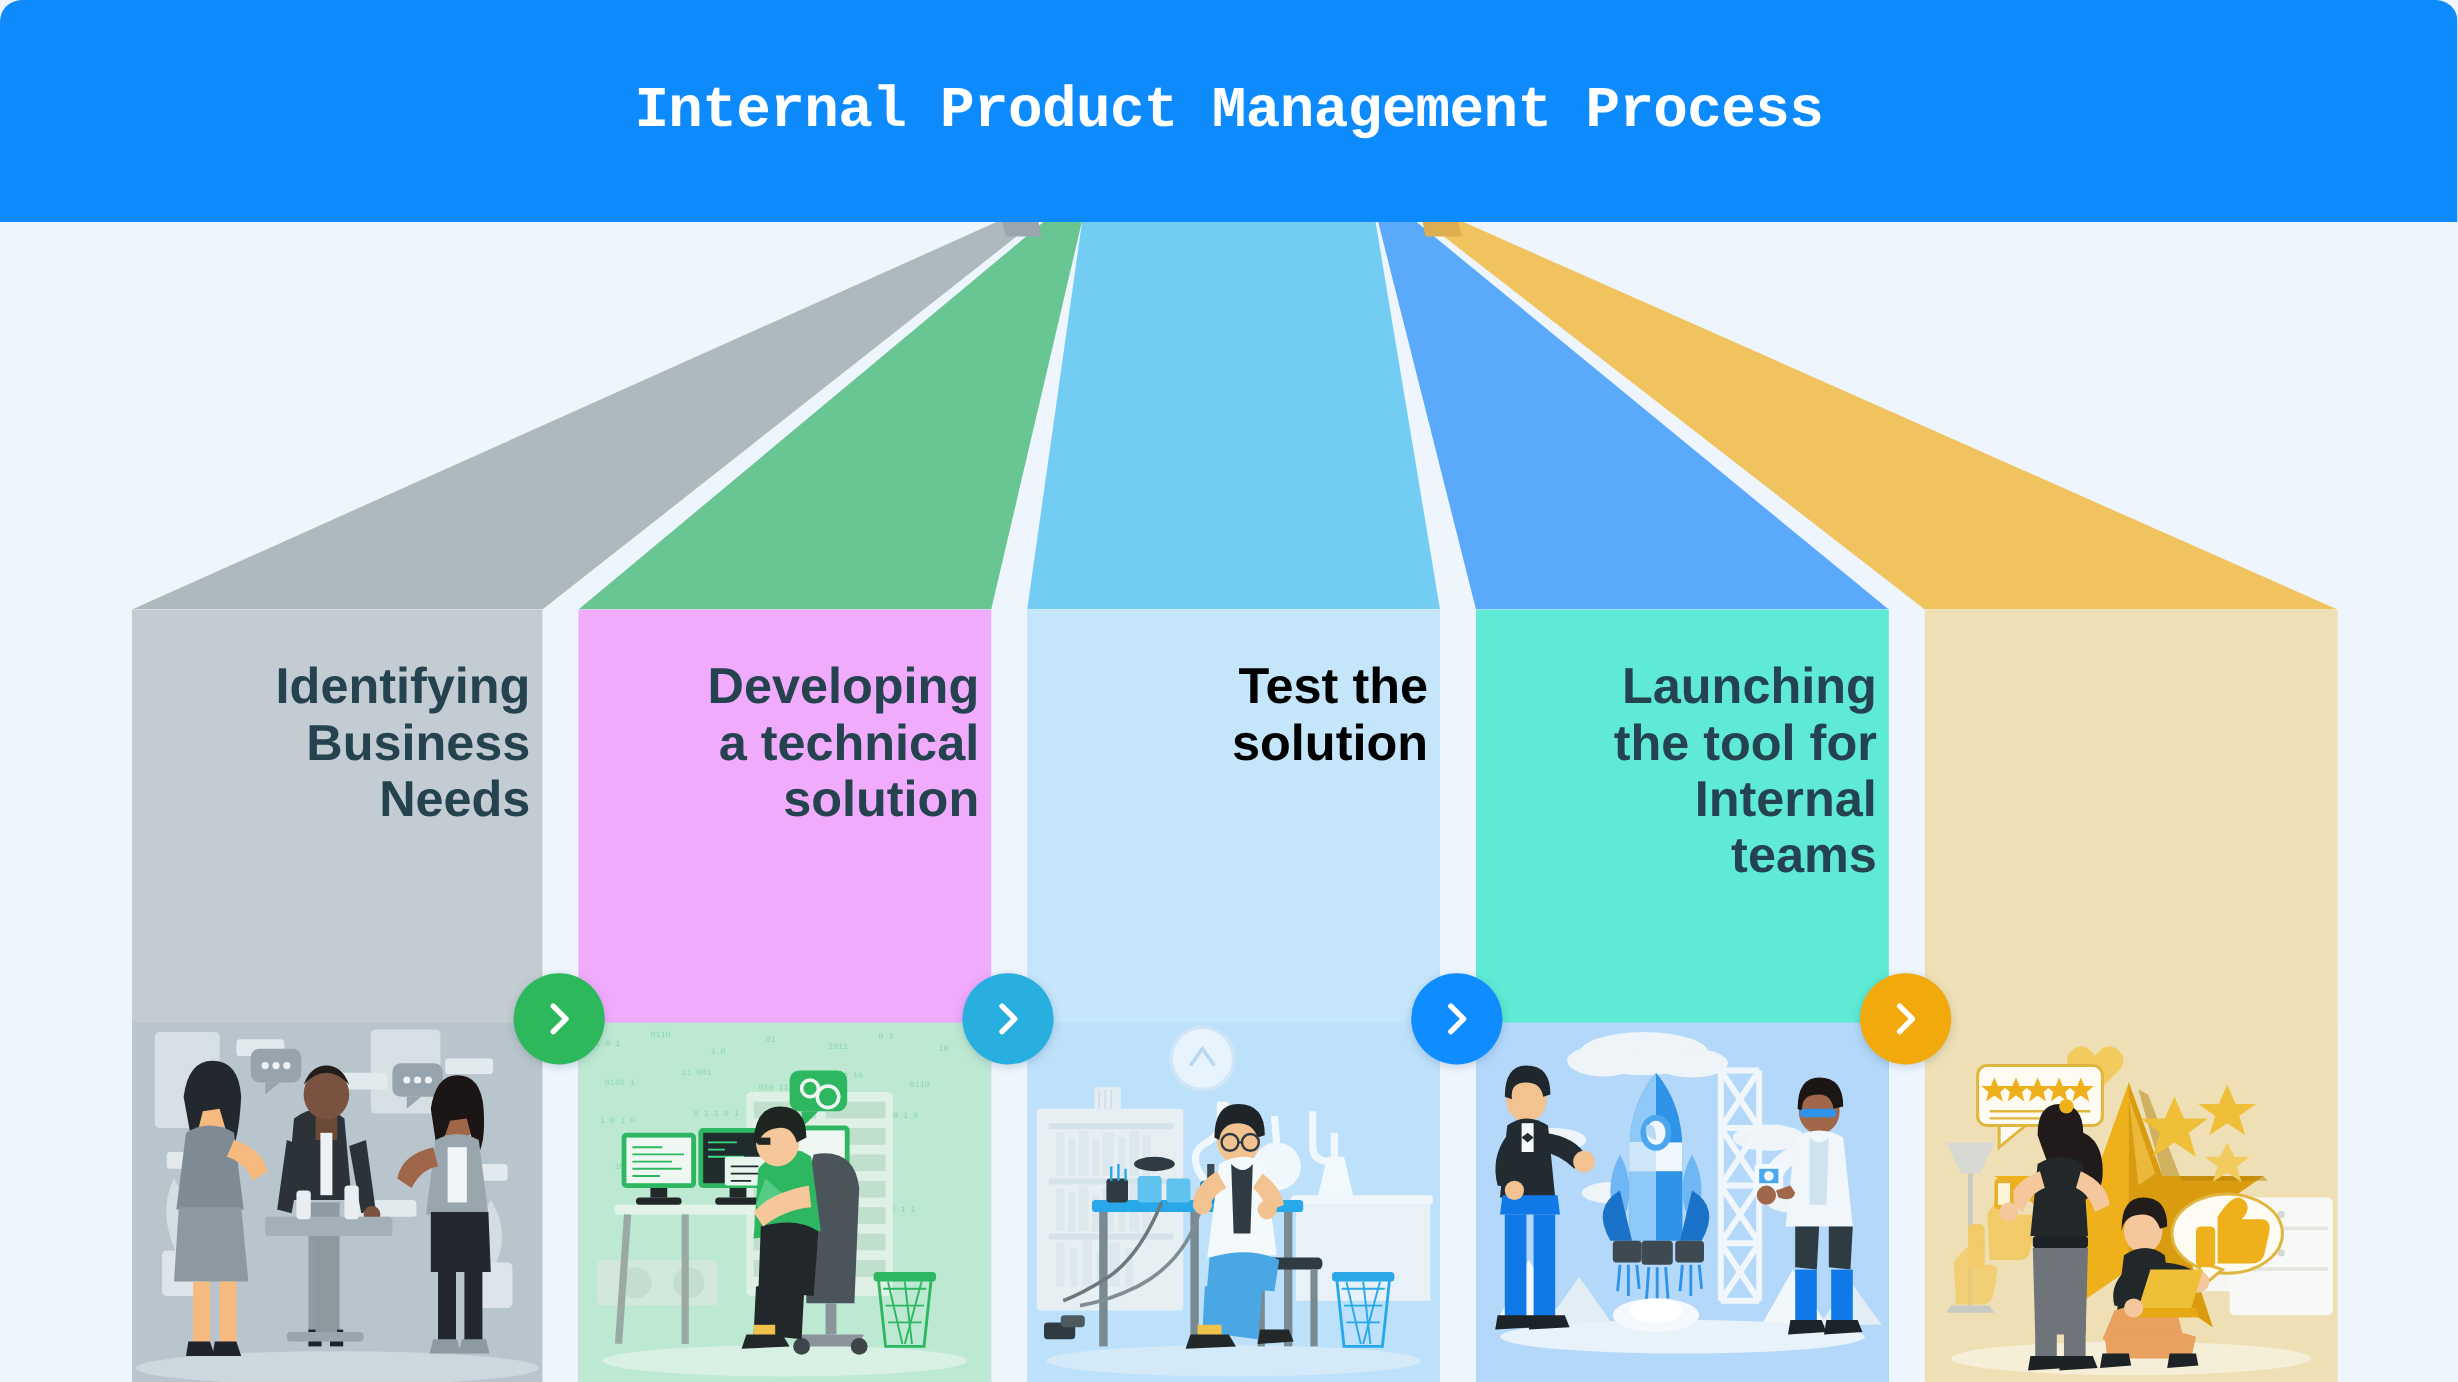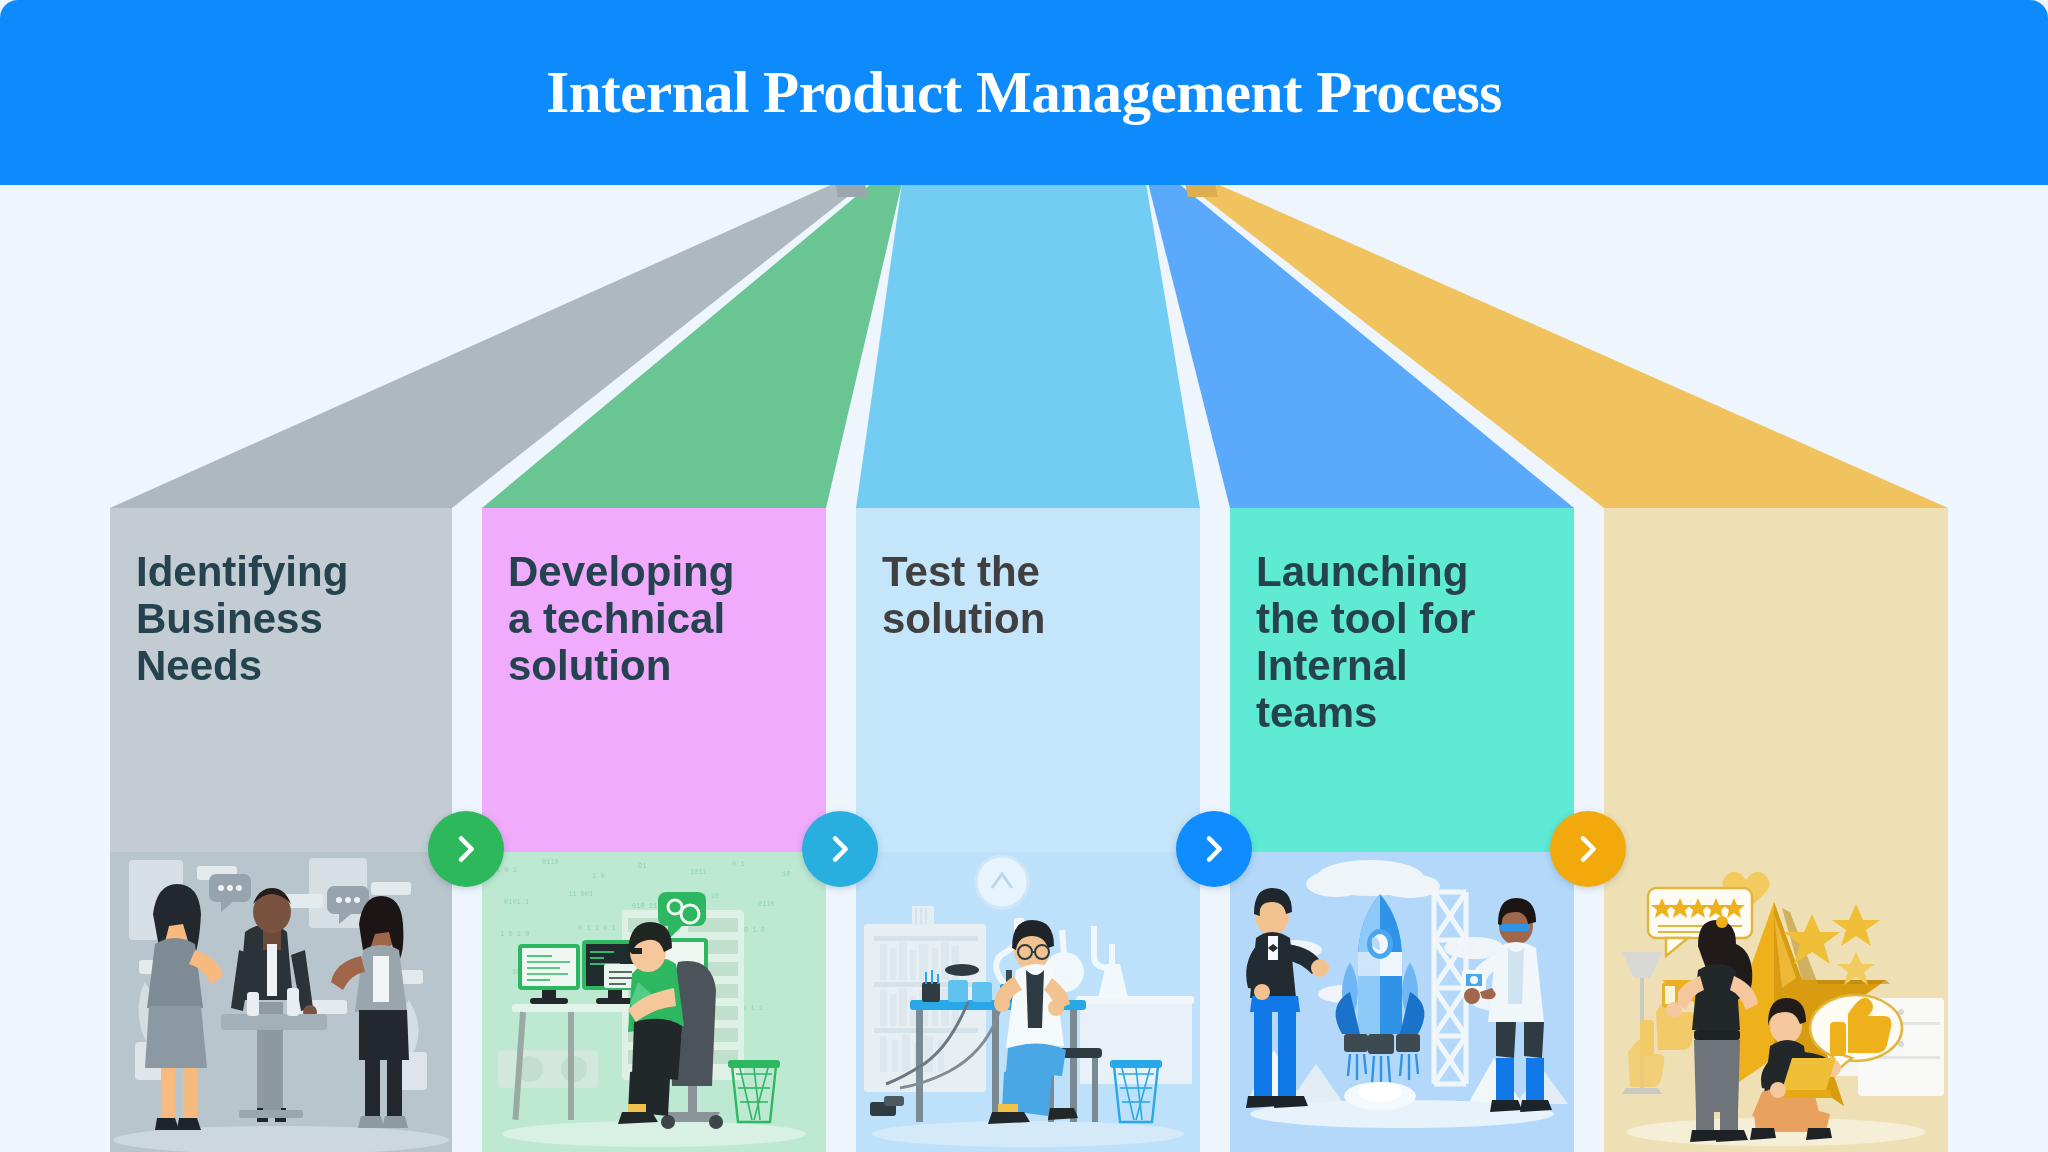--- a/index.html
+++ b/index.html
@@ -4,30 +4,30 @@
 <style>
   *{margin:0;padding:0;box-sizing:border-box;}
   html,body{width:2048px;height:1152px;overflow:hidden;background:#eef5fd;
     font-family:"Liberation Sans",sans-serif;}
   #stage{position:relative;width:2048px;height:1152px;background:#eef5fd;
     border-radius:18px;overflow:hidden;}
 
   
   #header{position:absolute;left:0;top:0;width:2048px;height:185px;
     background:#0d8bfd;display:flex;align-items:center;justify-content:center;z-index:40;}
-  #header-title{color:#ffffff;font-size:59px;font-weight:bold;letter-spacing:-.5px;
-    white-space:nowrap;font-family:Liberation Serif, serif;}
+  #header-title{color:#ffffff;font-size:48px;font-weight:bold;letter-spacing:-.5px;
+    white-space:nowrap;font-family:Liberation Mono, monospace;}
 
   
   #roofs{position:absolute;left:0;top:183px;width:2048px;height:325px;z-index:5;}
 
   
   .col{position:absolute;top:508px;height:644px;overflow:hidden;z-index:10;}
-  .col-title{position:absolute;left:0;top:40px;width:100%;text-align:left;
-    color:#24434f;font-size:42px;font-weight:bold;line-height:1.12;padding:0 26px;
+  .col-title{position:absolute;left:0;top:40px;width:100%;text-align:right;
+    color:#24434f;font-size:42px;font-weight:bold;line-height:1.12;padding:0 10px;
     white-space:pre-line;font-family:"Liberation Sans",sans-serif;}
   .illus{position:absolute;left:0;bottom:0;width:100%;height:300px;}
 
   
   .arrow{position:absolute;top:811px;width:76px;height:76px;border-radius:50%;
     z-index:30;display:flex;align-items:center;justify-content:center;
     box-shadow:0 2px 7px rgba(30,60,90,.20);}
   .arrow svg{width:34px;height:34px;}
 </style>
 </head>
@@ -260,21 +260,21 @@
         <line x1="258" y1="250" x2="286" y2="250"></line>
         <line x1="258" y1="216" x2="270" y2="268"></line>
           <line x1="272" y1="216" x2="278" y2="268"></line>
         <line x1="286" y1="216" x2="272" y2="268"></line>
       </g>
       <rect x="246" y="208" width="52" height="8" rx="3" fill="#2db761"></rect>
     </svg>
   </div>
 
   <div class="col" id="col3" style="left: 856px; width: 344px; background: rgb(196, 229, 250);">
-    <div class="col-title" style="color: #404040;">Test the
+    <div class="col-title" style="color: #000000;">Test the
 solution</div>
     <svg class="illus" viewBox="0 0 344 300" preserveAspectRatio="xMidYMax slice">
       <rect x="0" y="0" width="344" height="300" fill="#bde1fa"></rect>
 
       <circle cx="146" cy="30" r="26" fill="#e8f4fd" stroke="#d0e6f8" stroke-width="3"></circle>
       <path d="M136 36 l10-14 10 14" fill="none" stroke="#b9d7ef" stroke-width="3"></path>
 
       <rect x="8" y="72" width="122" height="168" rx="3" fill="#e8eff3"></rect>
       <g fill="#d6e2ea">
         <rect x="18" y="84" width="104" height="5"></rect>

